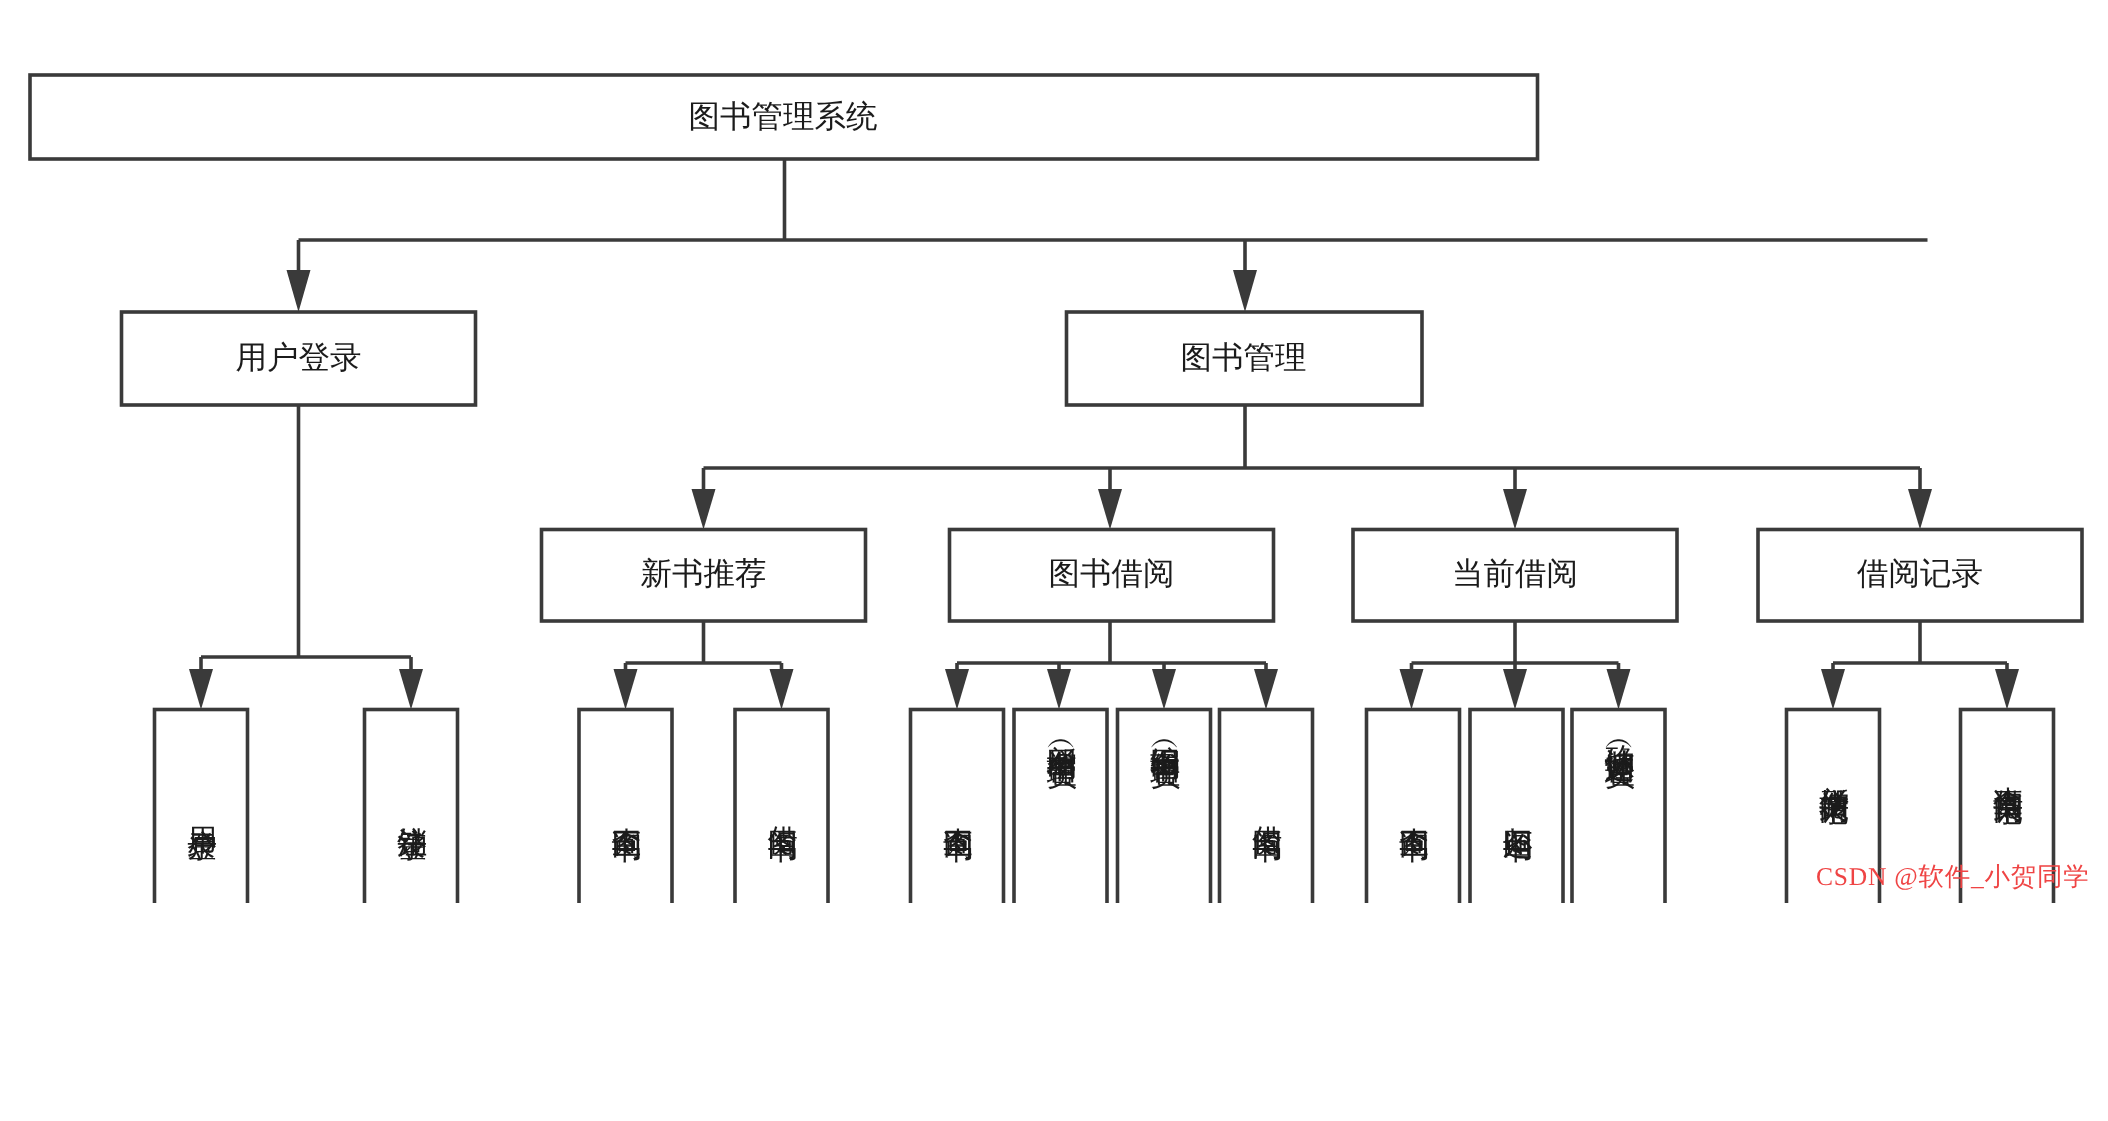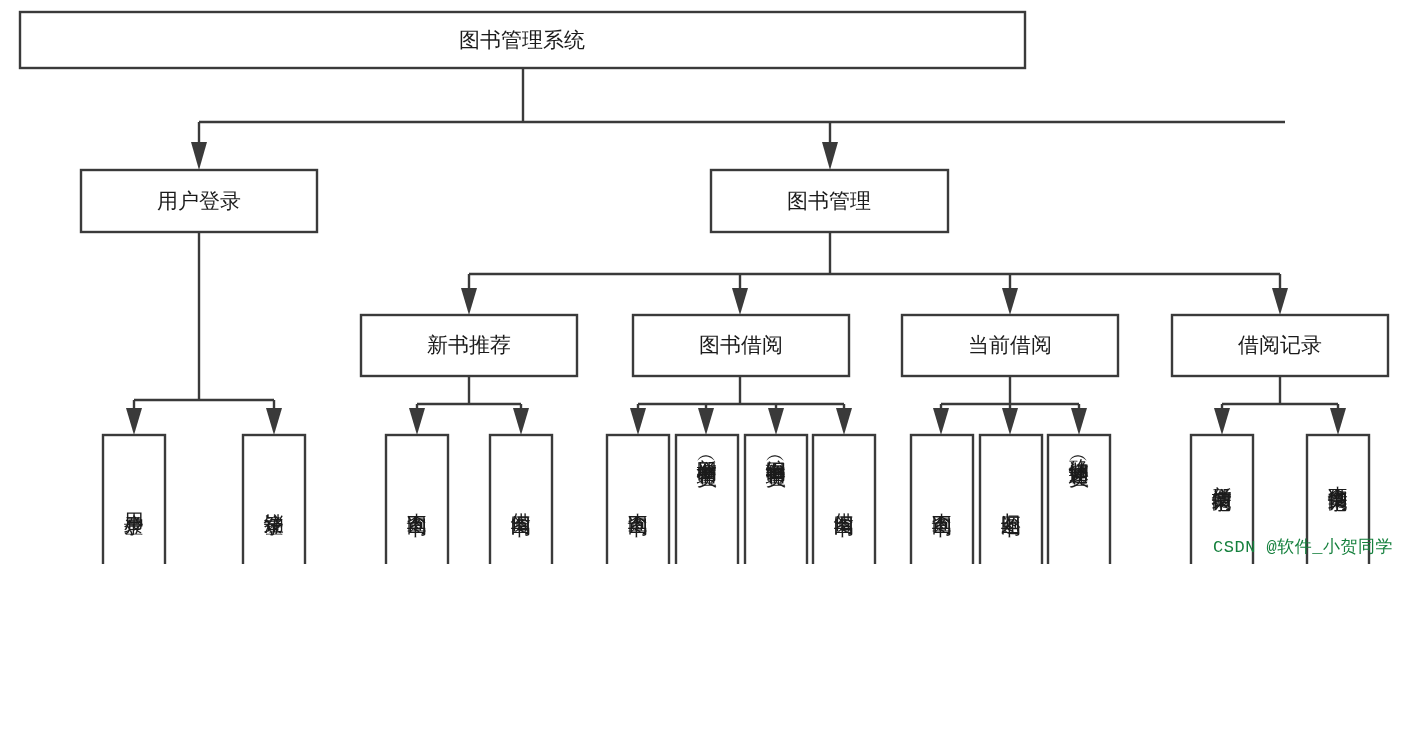--- a/index.html
+++ b/index.html
@@ -10,20 +10,21 @@
   }
   body {
     font-family: "Liberation Sans", "DejaVu Sans", sans-serif;
   }
   #diagram-root {
     position: relative;
     width: 1405px;
     height: 564px;
     background: #ffffff;
     overflow: hidden;
+    margin-top: 38px;
   }
   svg.diagram-canvas {
     position: absolute;
     left: 0;
     top: 0;
     width: 1405px;
     height: 747px;
   }
   .node-box {
     fill: #ffffff;
@@ -62,23 +63,23 @@
     writing-mode: vertical-rl;
     text-orientation: upright;
     letter-spacing: 1.5px;
     white-space: nowrap;
     text-align: left;
   }
   .watermark {
     position: absolute;
     right: 12px;
     bottom: 6px;
-    font-family: Liberation Mono, monospace;
+    font-family: Liberation Serif, serif;
     font-size: 17px;
-    color: #15803d;
+    color: #ef4444;
     letter-spacing: 0.5px;
     white-space: nowrap;
     pointer-events: none;
   }
 </style>
 </head>
 <body>
 
 <div id="diagram-root">
 

